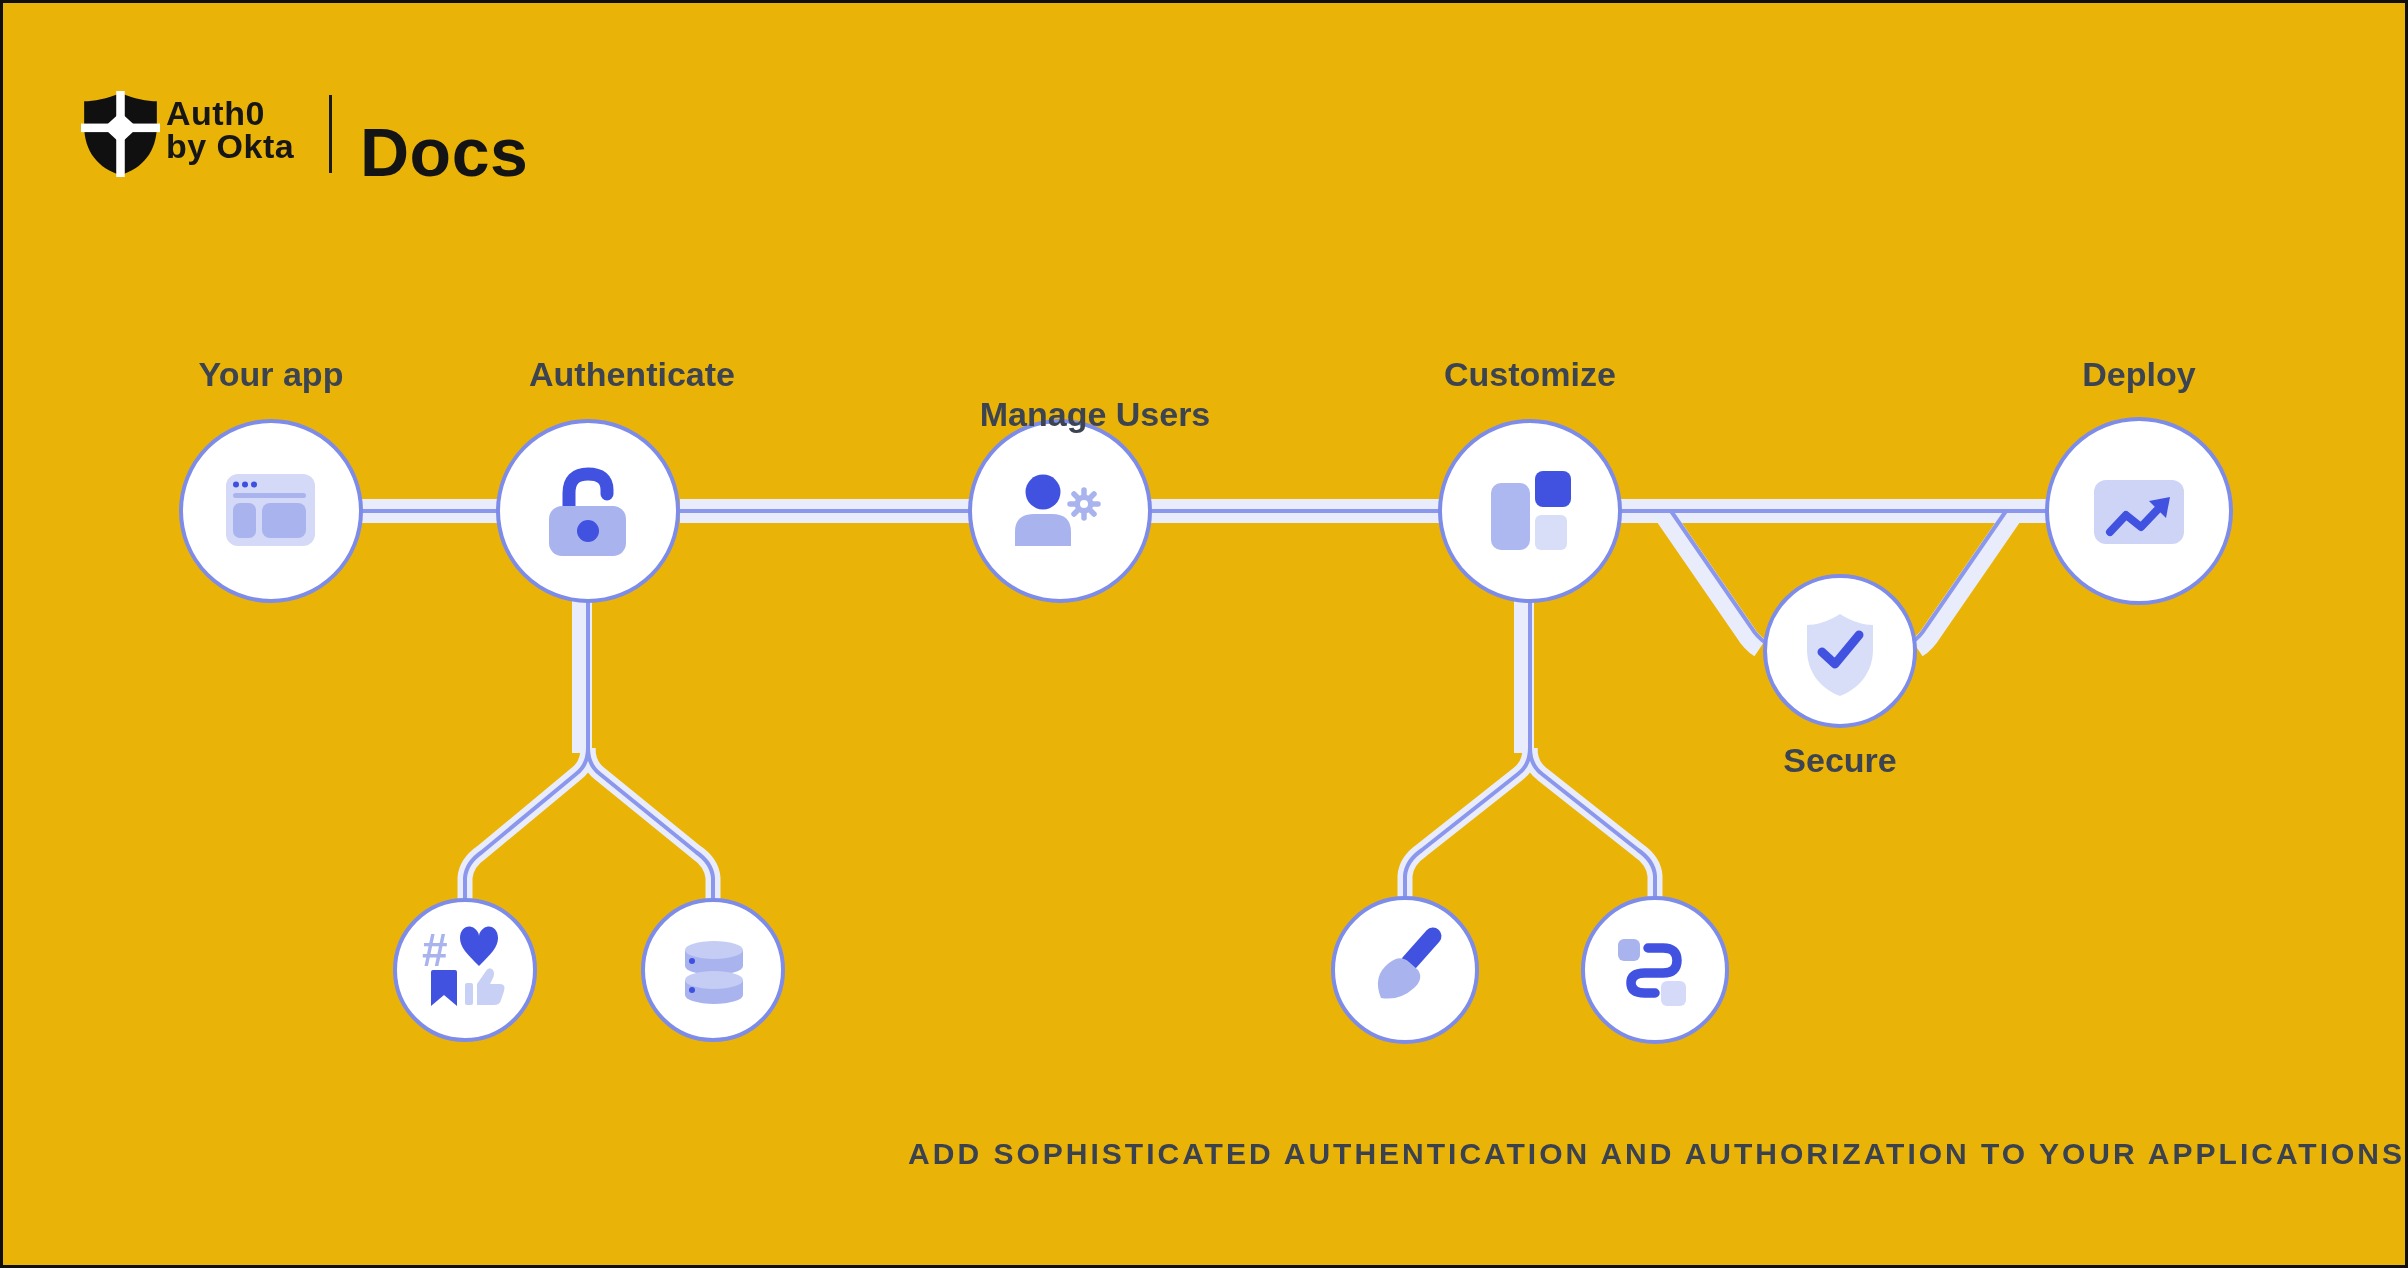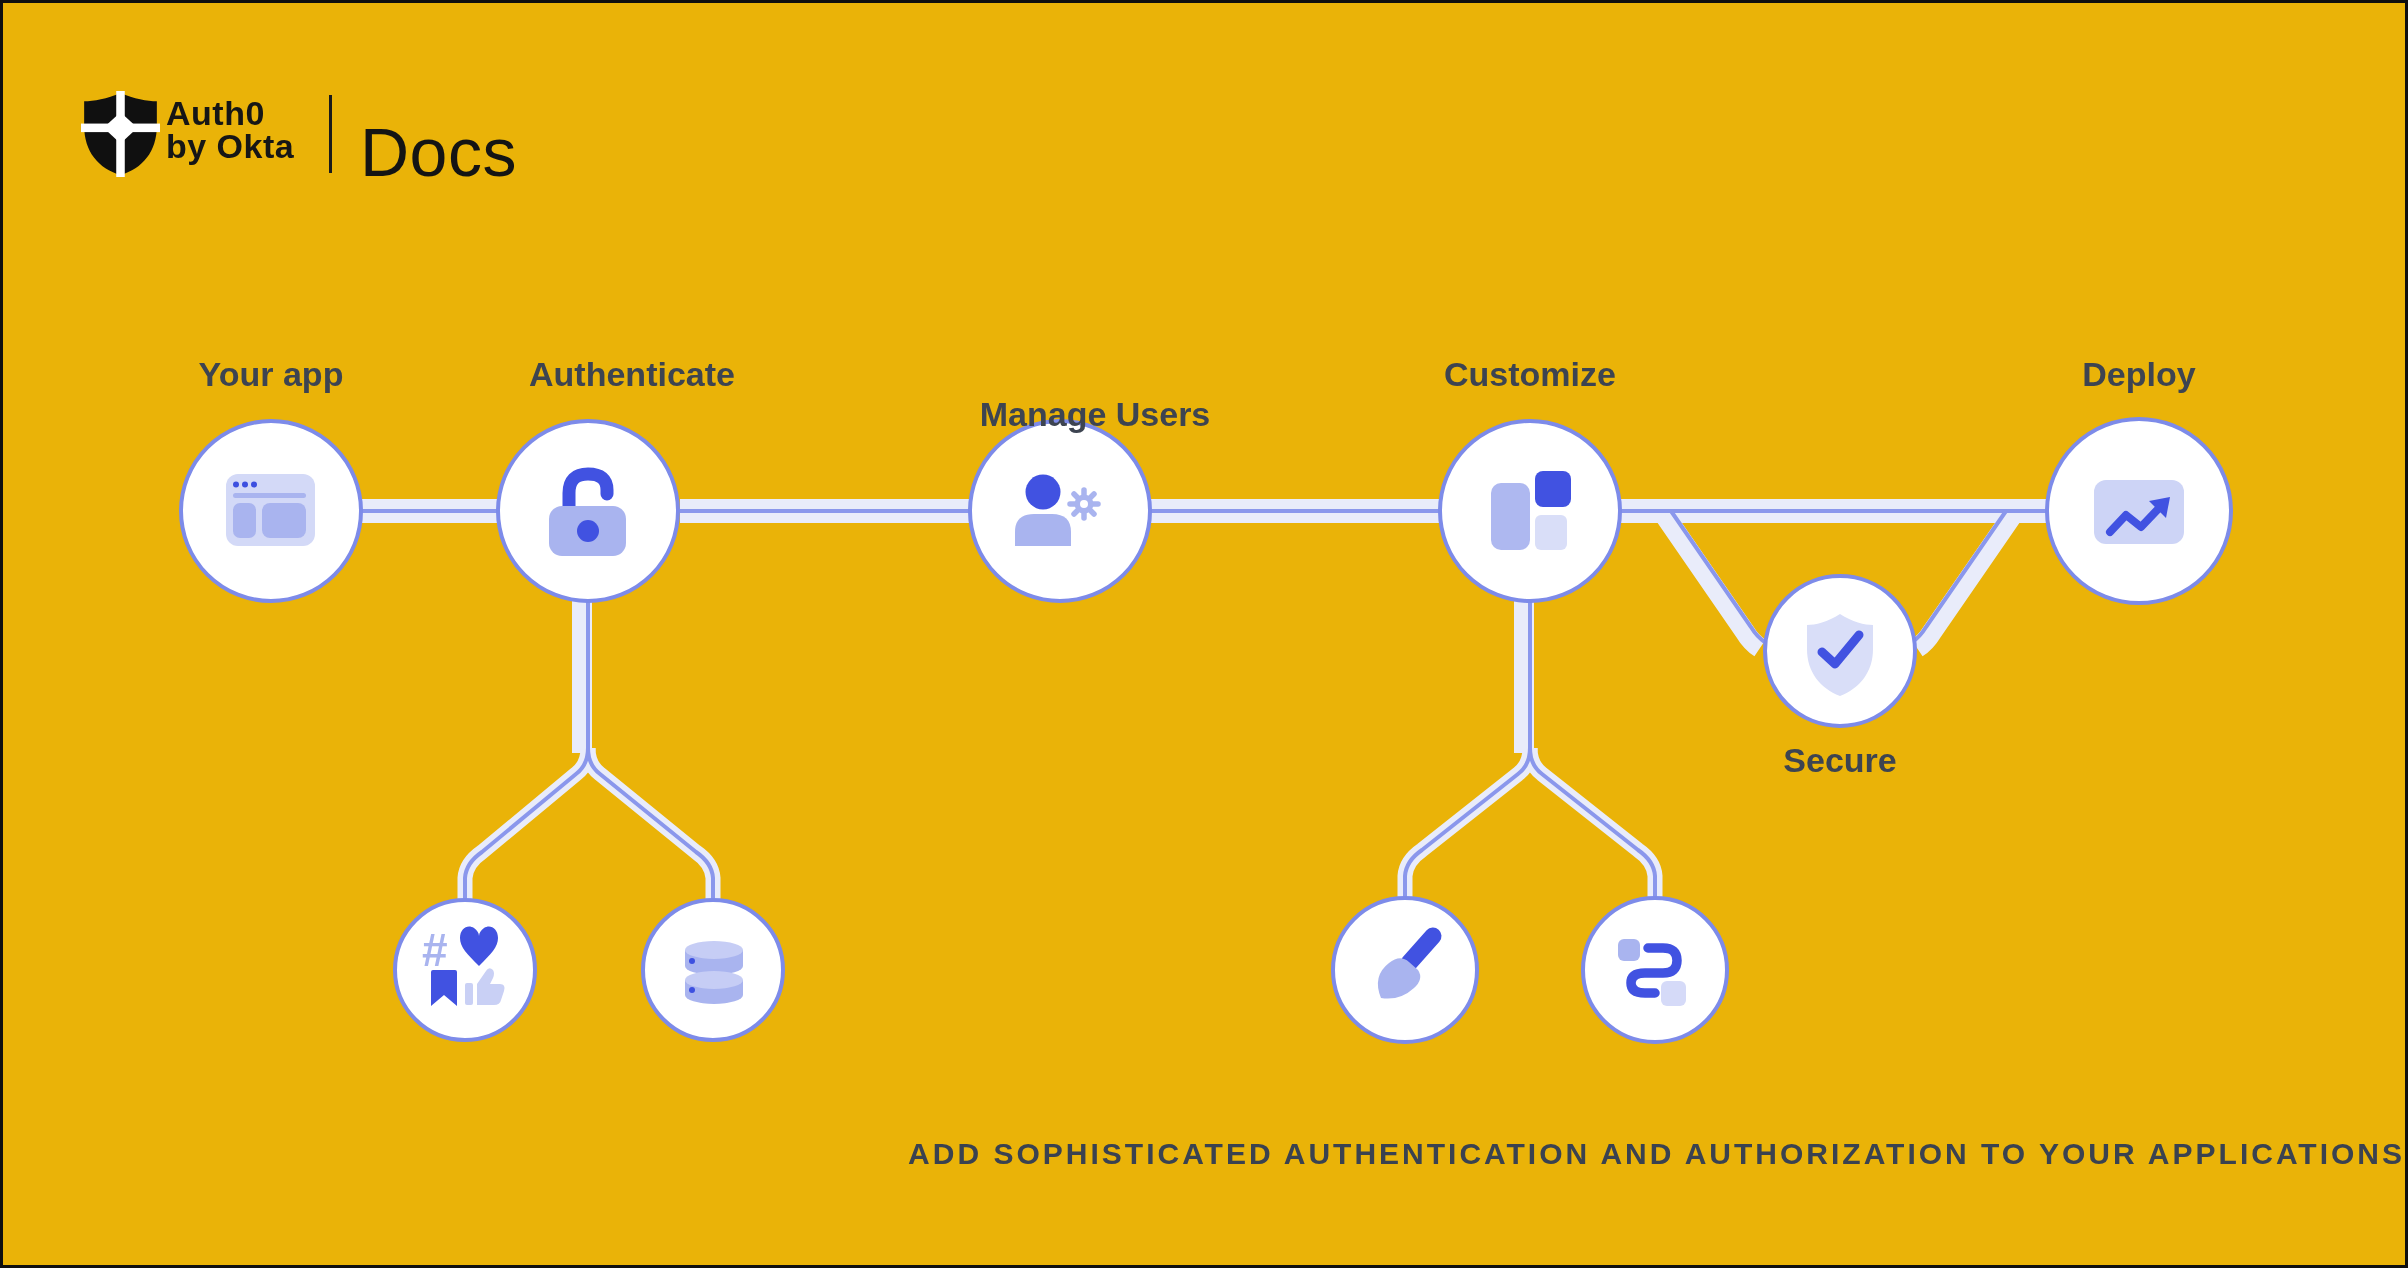--- a/index.html
+++ b/index.html
@@ -18,21 +18,21 @@
     position:absolute;left:163px;top:94px;
     font-size:34px;line-height:33px;font-weight:600;
     color:#161616;letter-spacing:0.5px;
   }
   .logo-divider{
     position:absolute;left:326px;top:92px;width:3px;height:78px;
     background:#1b1b1b;
   }
   .product-name{
     position:absolute;left:357px;top:110px;
-    font-size:68px;font-weight:400;color:#141414;letter-spacing:0.5px;
+    font-size:68px;font-weight:700;color:#141414;letter-spacing:0.5px;
   }
   
   .diagram-svg{position:absolute;left:0;top:0;}
   .node-label{
     position:absolute;top:352px;
     transform:translateX(-50%);
     font-size:34px;font-weight:700;color:#3d4451;
     white-space:nowrap;
   }
   .node-label.secure{top:738px;}

